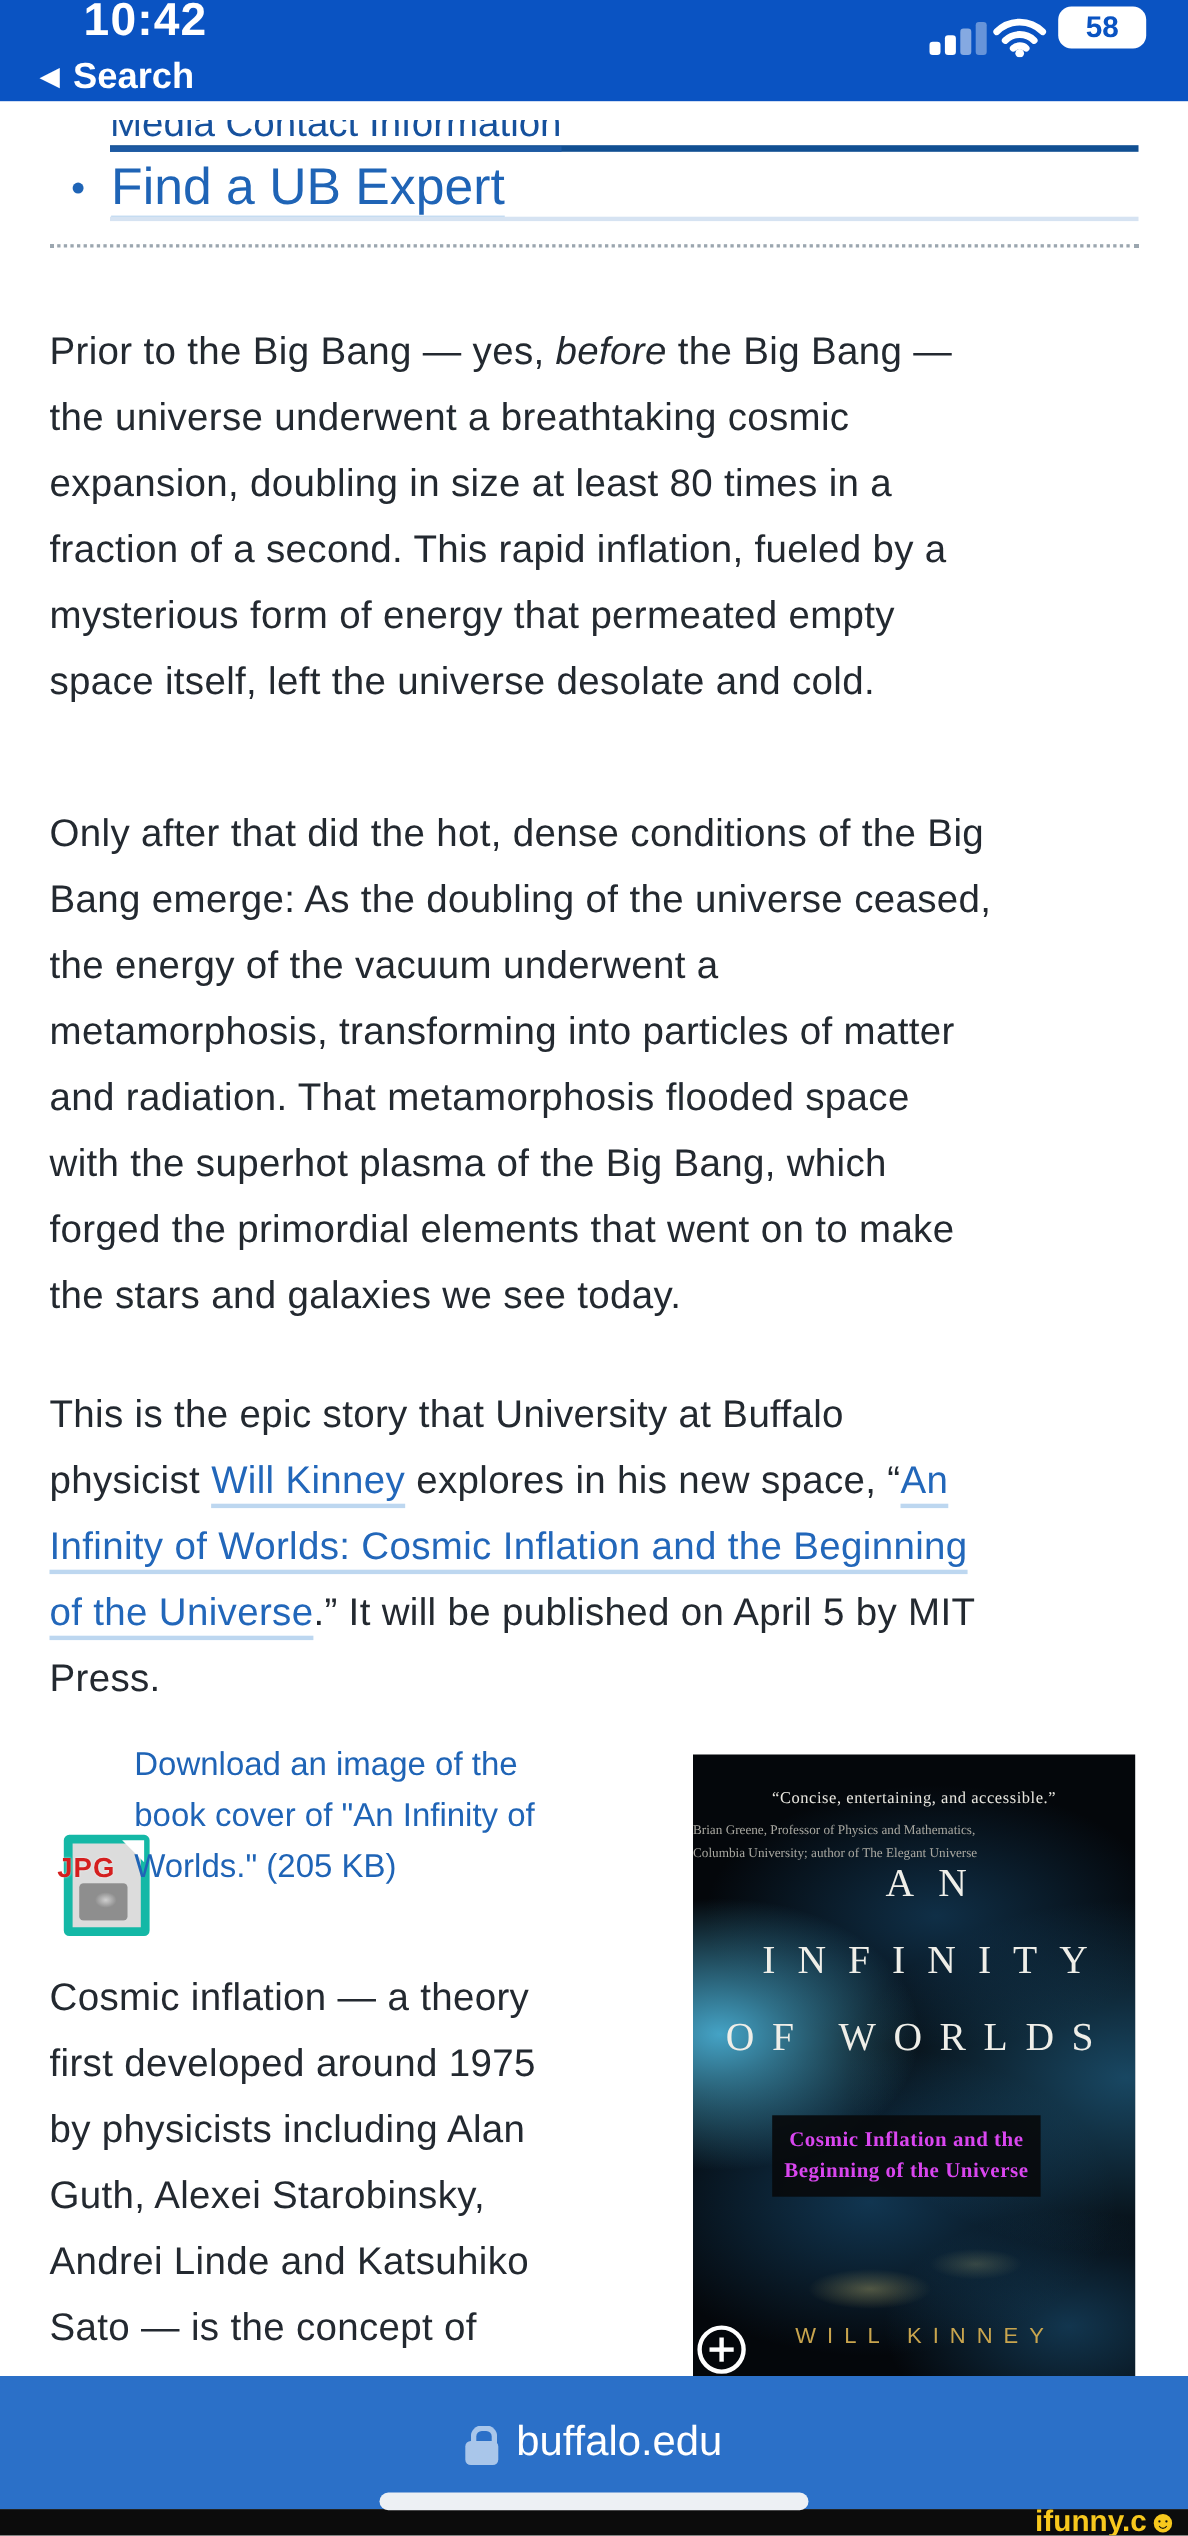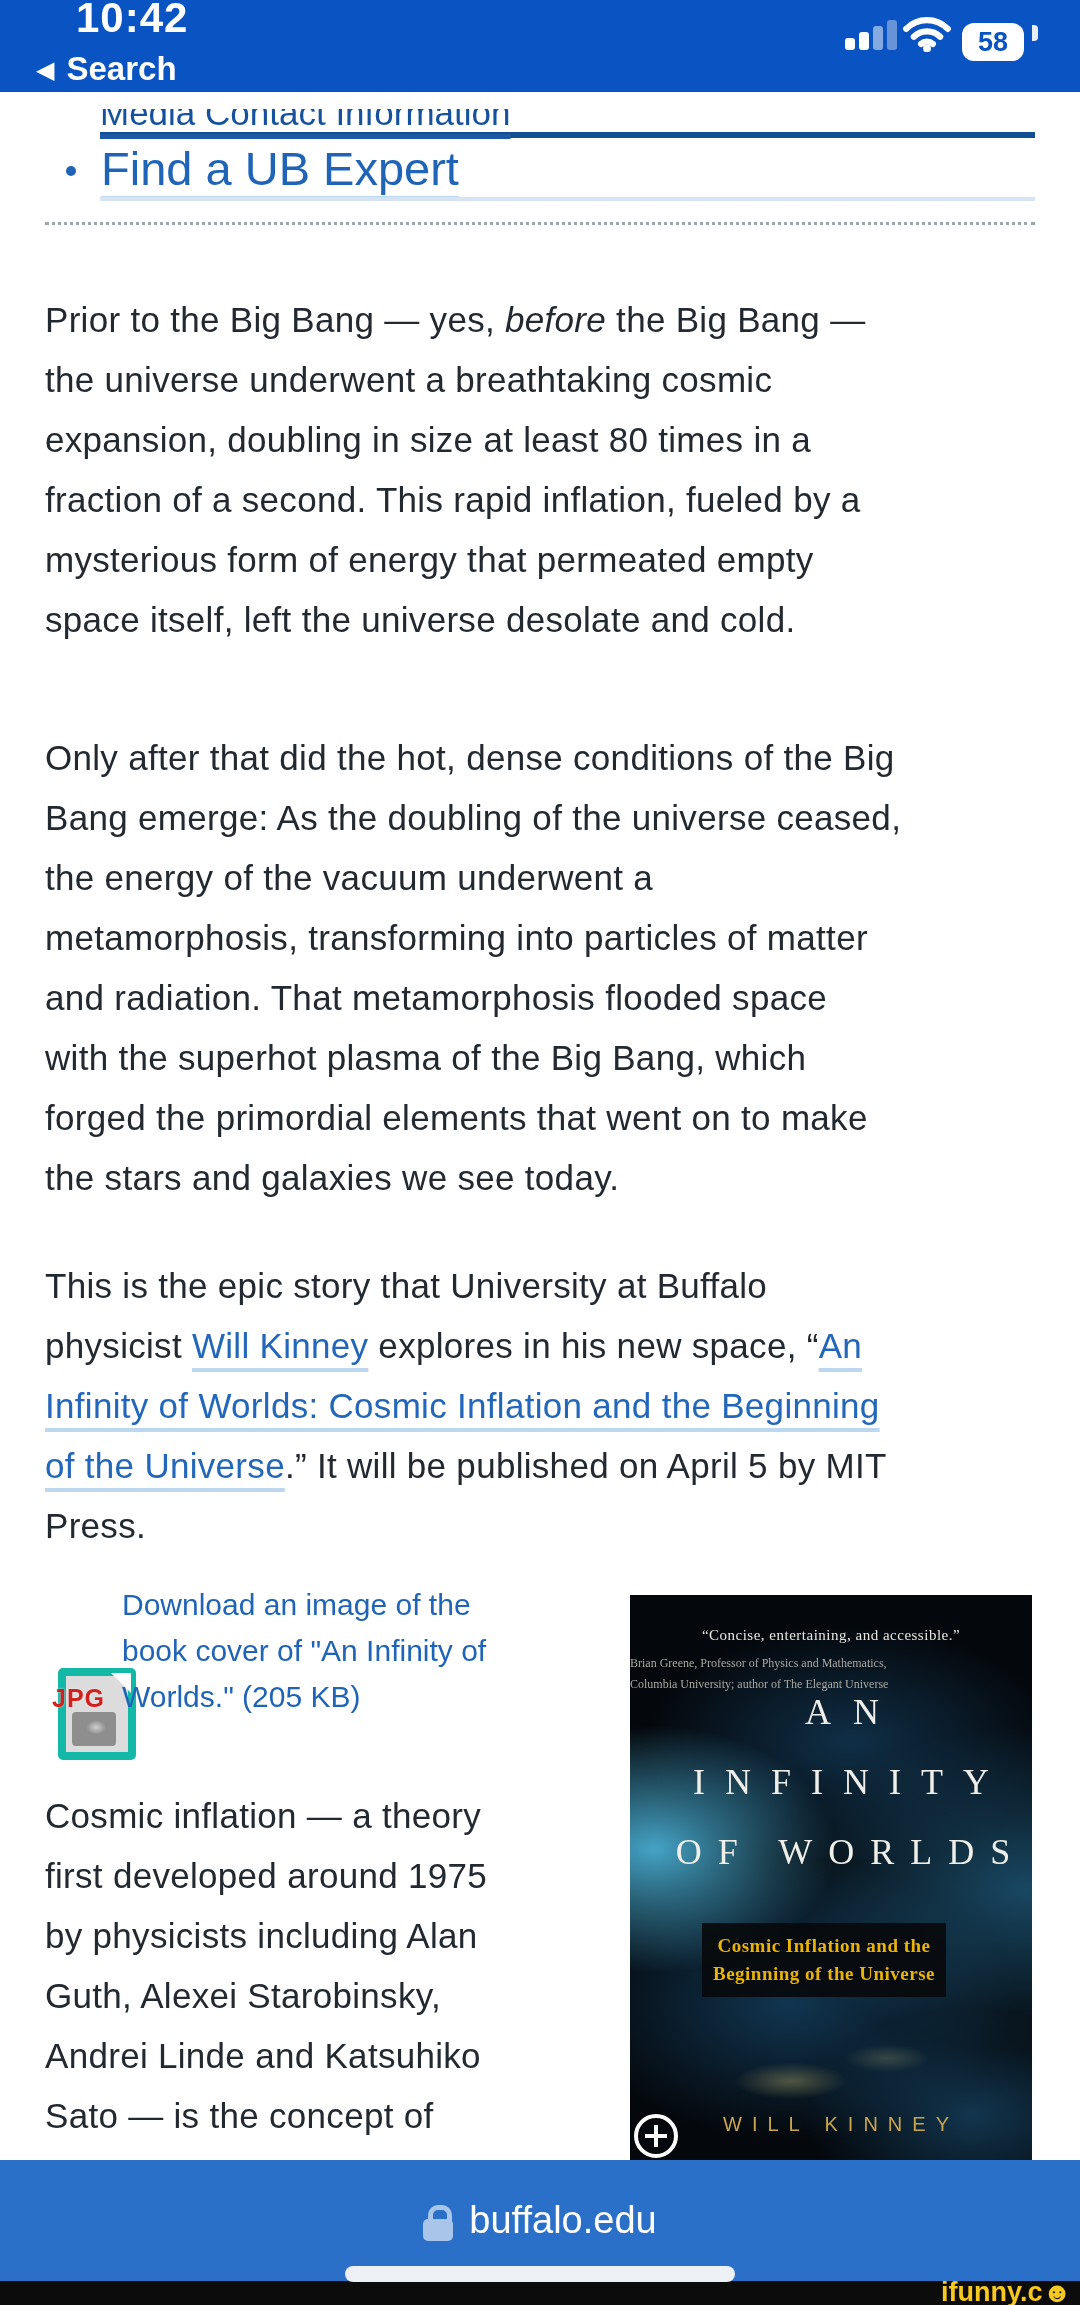--- a/index.html
+++ b/index.html
@@ -15,21 +15,21 @@
   .back-btn { position:absolute; left:36px; top:50px; display:flex; align-items:center; gap:12px; color:#fff; }
   .back-chevron { font-size:24px; line-height:33px; }
   .back-label { font-size:33px; font-weight:600; }
   .signal { position:absolute; left:845px; top:20px; width:56px; height:30px; }
   .signal i { position:absolute; bottom:0; width:10px; border-radius:3px; }
   .signal i:nth-child(1){ left:0;  height:12px; background:#fff; }
   .signal i:nth-child(2){ left:14px; height:18px; background:#fff; }
   .signal i:nth-child(3){ left:28px; height:24px; background:rgba(255,255,255,.5); }
   .signal i:nth-child(4){ left:42px; height:30px; background:rgba(255,255,255,.38); }
   .wifi { position:absolute; left:902px; top:14px; }
-  .battery { position:absolute; left:962px; top:23px; width:62px; height:38px; background:#fff; border-radius:12px;
+  .battery { position:absolute; left:962px; top:6px; width:80px; height:38px; background:#fff; border-radius:12px;
              display:flex; align-items:center; justify-content:center; }
   .battery-num { font-size:27px; font-weight:bold; color:#0a53c2; }
   .battery-nub { position:absolute; left:1032px; top:25px; width:6px; height:16px; background:rgba(255,255,255,.9); border-radius:0 4px 4px 0; }
 
   
   .cut-link-clip { position:absolute; top:109px; left:100px; width:800px; height:44px; overflow:hidden; z-index:5; }
   .cut-link { display:inline-block; margin-top:-16px; font-size:35px; color:#16519d;
               text-decoration:underline; text-decoration-color:#1d5aa3; text-decoration-thickness:5px; text-underline-offset:9px; }
   .rule-navy { position:absolute; top:132px; left:100px; width:935px; height:6px; background:#114f92; }
 
@@ -76,25 +76,25 @@
       #04070b;
   }
   .cover-quote { position:absolute; top:32px; width:100%; text-align:center;
                  font-family:"Liberation Serif", serif; font-size:15px; color:#e8e6df; letter-spacing:.5px; }
   .cover-attr { position:absolute; top:58px; width:100%; text-align:left;
                 font-family:"Liberation Serif", serif; font-size:12px; line-height:21px; color:#a9a8a1; }
   .cover-title { position:absolute; width:100%; text-align:center; font-family:"Liberation Serif", serif;
                  font-size:36px; color:#efeee8; }
   .t-an { top:96px; letter-spacing:22px; padding-left:22px; }
   .t-infinity { top:166px; letter-spacing:20px; padding-left:20px; }
-  .t-worlds { top:236px; letter-spacing:16px; padding-left:20px; }
+  .t-worlds { top:236px; letter-spacing:16px; padding-left:4px; }
   .cover-sub-box { position:absolute; left:72px; top:328px; width:244px; height:74px; background:rgba(8,10,12,.92);
                    display:flex; flex-direction:column; justify-content:center; text-align:center; }
   .cover-sub { font-family:"Liberation Serif", serif; font-weight:bold; font-size:19px; line-height:28px;
-               color:#eab308; letter-spacing:.5px;text-align:center; }
+               color:#d946ef; letter-spacing:.5px;text-align:center; }
   .cover-author { position:absolute; top:518px; width:100%; text-align:center; font-size:20px;
                   letter-spacing:10px; padding-left:10px; color:#c9a54e; }
   .expand-btn { position:absolute; left:4px; bottom:2px; width:44px; height:44px; border:4px solid #fff;
                 border-radius:50%; box-sizing:border-box; }
   .expand-btn::before, .expand-btn::after { content:""; position:absolute; background:#fff; left:50%; top:50%; }
   .expand-btn::before { width:22px; height:4px; transform:translate(-50%,-50%); }
   .expand-btn::after { width:4px; height:22px; transform:translate(-50%,-50%); }
 
   
   .p4 { position:absolute; left:45px; top:1786px; width:565px; font-size:35px; line-height:60px;

